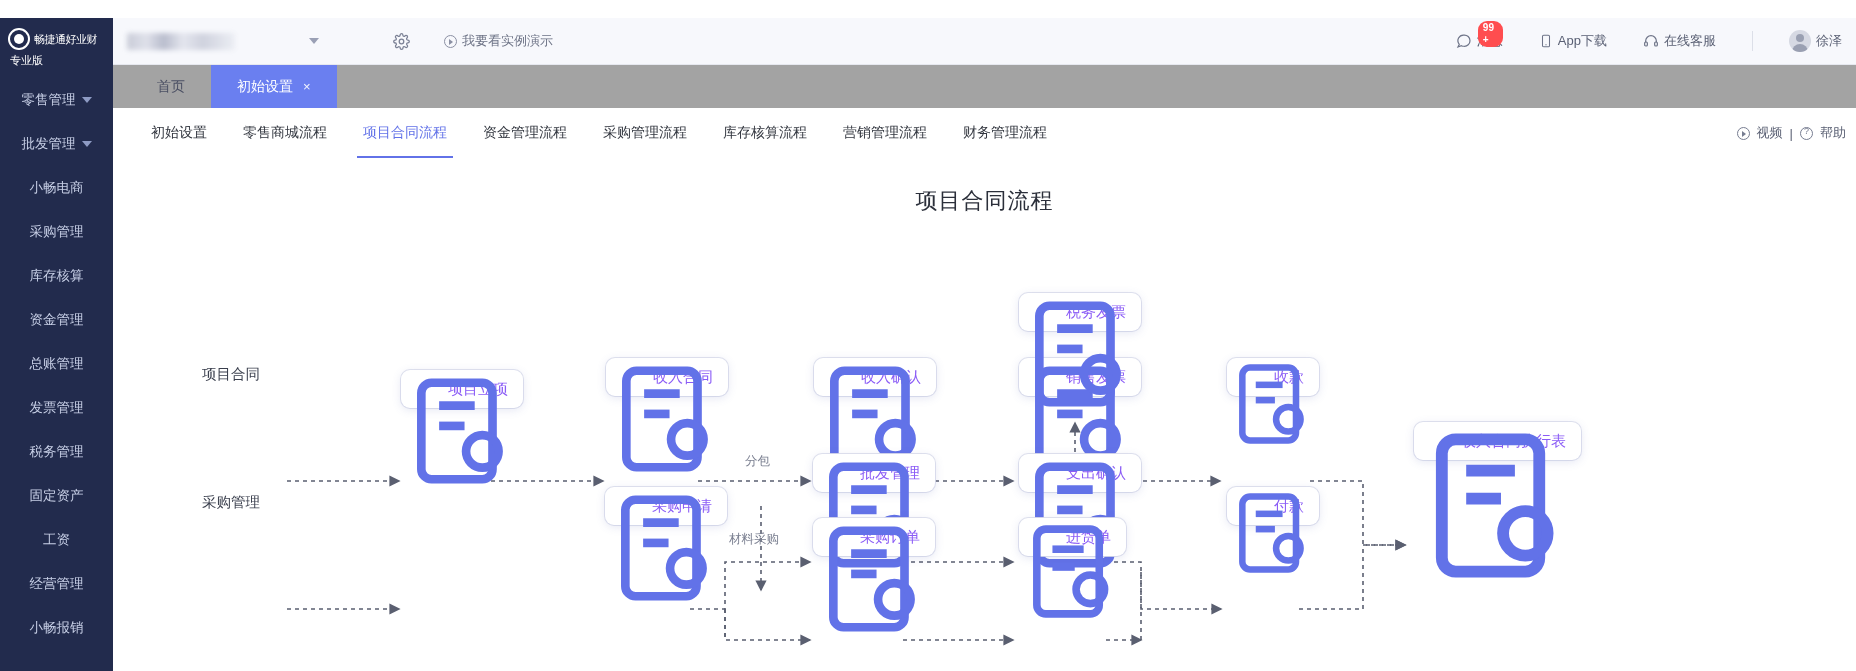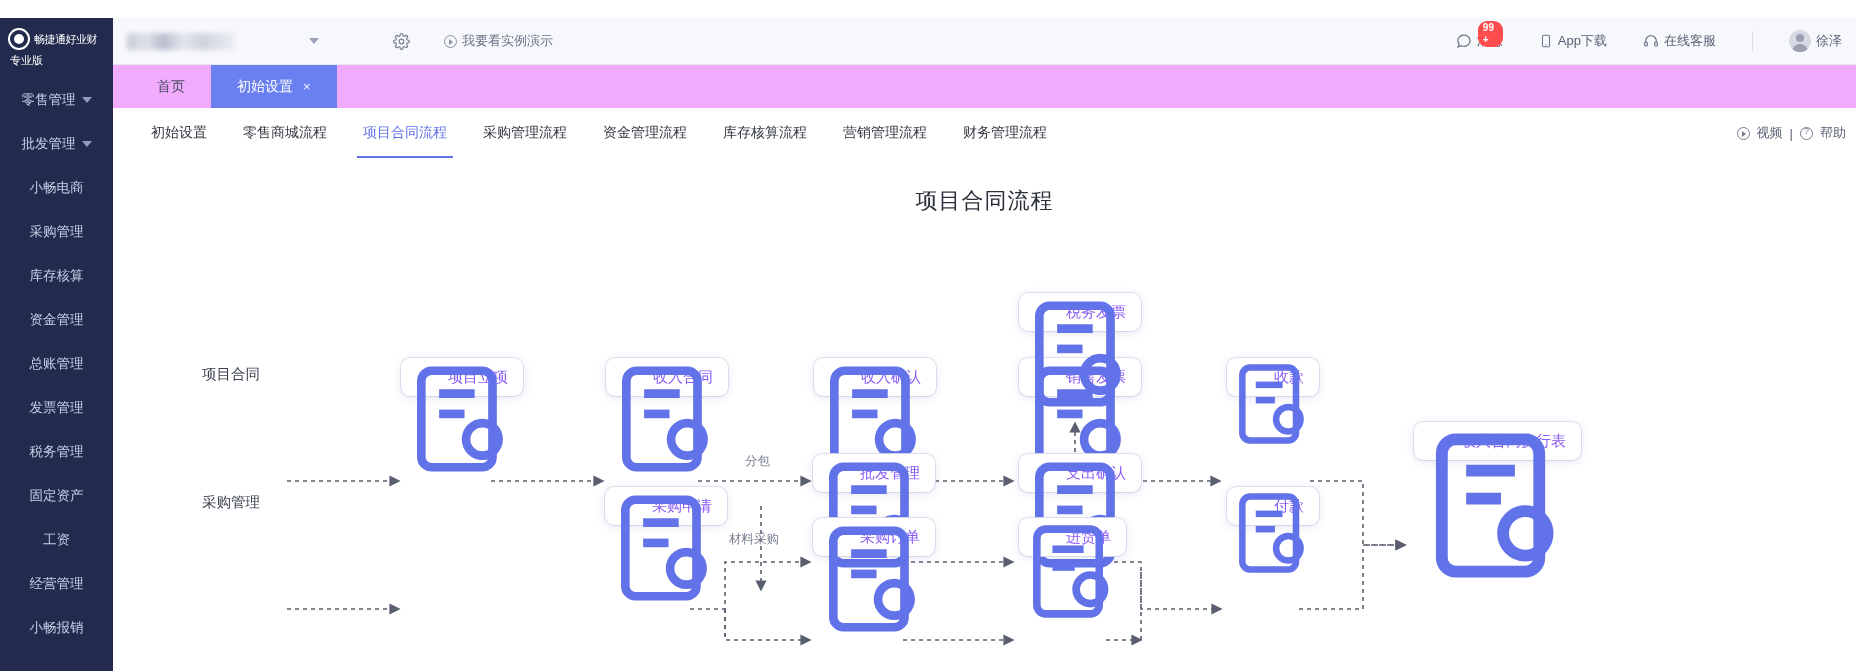--- a/index.html
+++ b/index.html
@@ -66,21 +66,21 @@
   .divider-v { width:1px;height:20px;background:#dcdfe8; }
   .avatar {
     width:22px;height:22px;border-radius:50%;background:#d6d9e3;position:relative;overflow:hidden;
   }
   .avatar::before{content:"";position:absolute;left:7px;top:4px;width:8px;height:8px;border-radius:50%;background:#9aa0b2;}
   .avatar::after{content:"";position:absolute;left:3px;top:14px;width:16px;height:11px;border-radius:8px 8px 0 0;background:#9aa0b2;}
 
   
   .tabbar {
     position:absolute; left:113px; top:65px; right:0; height:43px;
-    background:#f0abfc; display:flex; align-items:flex-end; padding-left:18px;
+    background:#a3a3a3; display:flex; align-items:flex-end; padding-left:18px;
   }
   .tab {
     height:43px; display:flex; align-items:center; padding:0 26px;
     font-size:14px; color:#4a4f63; cursor:pointer;
   }
   .tab.active { background:#6a7ff0; color:#fff; }
   .tab .x { margin-left:10px; font-size:13px; opacity:.92; }
 
   
   .content {
@@ -248,24 +248,24 @@
           <div class="subtab">
             <span>初始设置</span>
           </div>
           <div class="subtab">
             <span>零售商城流程</span>
           </div>
           <div class="subtab active">
             <span>项目合同流程</span>
           </div>
           <div class="subtab">
+            <span>资金管理流程</span>
+          </div>
+          <div class="subtab">
             <span>采购管理流程</span>
-          </div>
-          <div class="subtab">
-            <span>资金管理流程</span>
           </div>
           <div class="subtab">
             <span>库存核算流程</span>
           </div>
           <div class="subtab">
             <span>营销管理流程</span>
           </div>
           <div class="subtab">
             <span>财务管理流程</span>
           </div>
@@ -313,21 +313,21 @@
           <path d="M1186 371 H1250 V307 H1292"></path>
         </g>
         <g stroke="#5a5f70" stroke-width="1.6" stroke-dasharray="4,4" fill="none">
           <path d="M1028 402 V330"></path>
           <path d="M612 371 V402"></path>
         </g>
 
         <path d="M648 268 V352" stroke="#5a5f70" stroke-width="1.6" stroke-dasharray="4,4" fill="none" marker-end="url(#ah)"></path>
       </svg>
       <div id="flow-layer">
-          <div class="node" style="left: 288px; top: 120px; align-items: center;">
+          <div class="node" style="left: 288px; top: 132px; align-items: center;">
             <span class="ico">
               <svg viewBox="0 0 24 24" fill="none" stroke="currentColor" stroke-width="1.7">
                 <rect x="4" y="2.5" width="14" height="19" rx="2"></rect>
                 <line x1="7.5" y1="7" x2="14.5" y2="7"></line>
                 <line x1="7.5" y1="11" x2="12.5" y2="11"></line>
                 <circle cx="16" cy="16" r="3.2"></circle>
               </svg>
             </span>
             <span>项目立项</span>
           </div>

